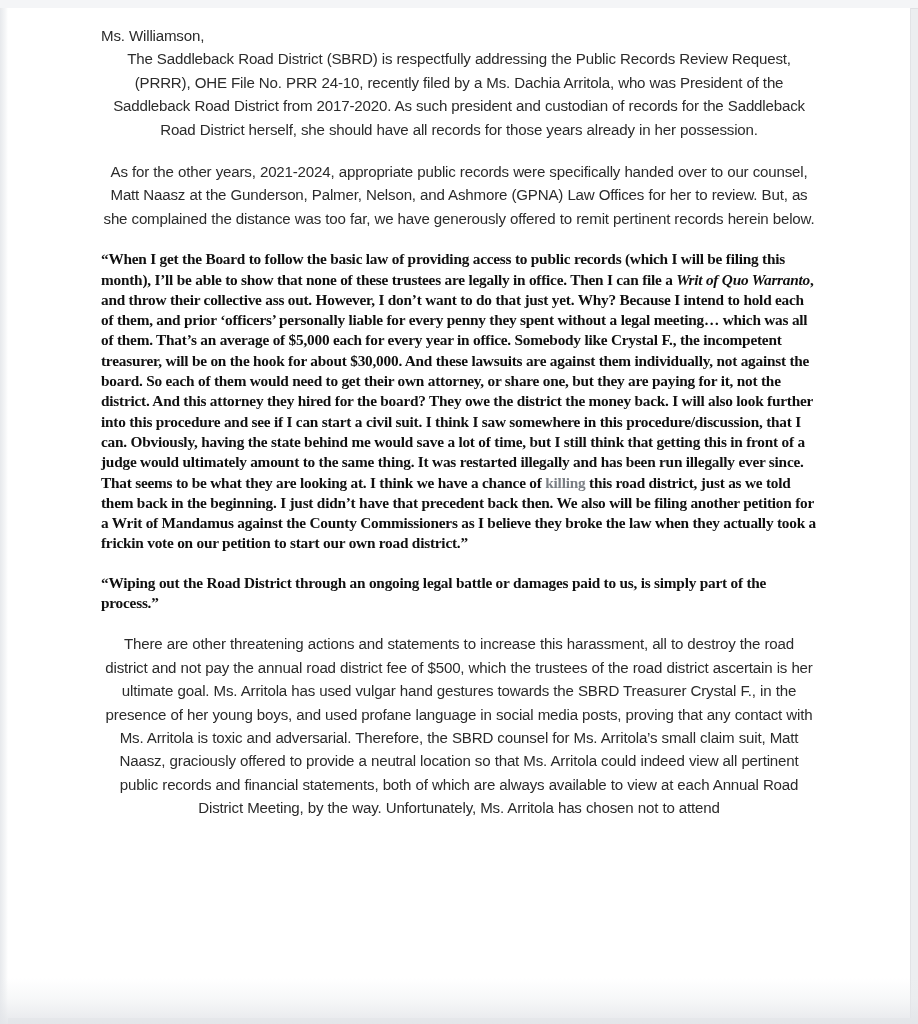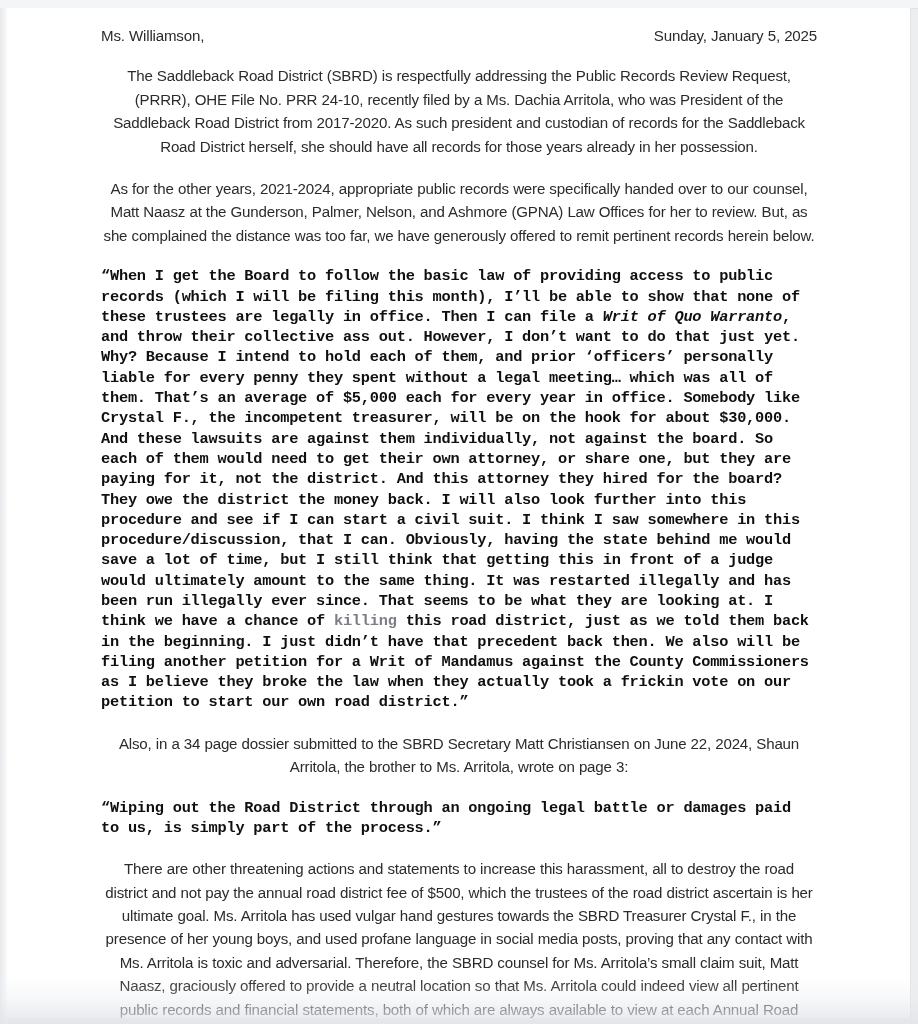--- a/index.html
+++ b/index.html
@@ -84,34 +84,34 @@
     color: #2b2b2b;
     letter-spacing: -0.18px;
     word-spacing: 0.2px;
   }
 
   
   #header-row {
     display: flex;
     justify-content: space-between;
     align-items: baseline;
-    margin-bottom: 17px;
+    flex-direction: column;
   }
   #header-row .salutation { white-space: nowrap; }
   #header-row .letter-date { white-space: nowrap; }
 
   p.para {
     margin: 0 0 19px 0;
     text-align: center;
   }
   p.para:last-child { margin-bottom: 0; }
 
   
   .quote-block {
-    font-family: Liberation Mono, monospace;
+    font-family: Liberation Serif, serif;
     font-weight: bold;
     font-size: 15.3px;
     line-height: 20.3px;
     color: #101010;
     letter-spacing: -0.22px;
     margin: 0 0 19px 0;
     text-align: left;
   }
   .quote-block .ital {
     font-style: italic;
@@ -130,31 +130,29 @@
 <div id="viewport">
 
   <div id="top-strip"></div>
 
   <div id="page-sheet">
 
     <div id="doc">
 
       <div id="header-row" class="serifish">
         <span class="salutation">Ms. Williamson,</span>
-        <span class="letter-date">Sunday, January 5, 2025</span>
       </div>
 
       <p class="para serifish">The Saddleback Road District (SBRD) is respectfully addressing the Public Records Review Request, (PRRR), OHE File No. PRR 24-10, recently filed by a Ms. Dachia Arritola, who was President of the Saddleback Road District from 2017-2020.  As such president and custodian of records for the Saddleback Road District herself, she should have all records for those years already in her possession.</p>
 
       <p class="para serifish">As for the other years, 2021-2024, appropriate public records were specifically handed over to our counsel, Matt Naasz at the Gunderson, Palmer, Nelson, and Ashmore (GPNA) Law Offices for her to review.  But, as she complained the distance was too far, we have generously offered to remit pertinent records herein below.</p>
 
 
       <div class="quote-block"><span>“When I get the Board to follow the basic law of providing access to public records (which I will be filing this month), I’ll be able to show that none of these trustees are legally in office.  Then I can file a </span><span class="ital">Writ of Quo Warranto</span><span>, and throw their collective ass out.  However, I don’t want to do that just yet.  Why? Because I intend to hold each of them, and prior ‘officers’ personally liable for every penny they spent without a legal meeting… which was all of them.  That’s an average of $5,000 each for every year in office.  Somebody like Crystal F., the incompetent treasurer, will be on the hook for about $30,000.  And these lawsuits are against them individually, not against the board. So each of them would need to get their own attorney, or share one, but they are paying for it, not the district.  And this attorney they hired for the board?  They owe the district the money back.  I will also look further into this procedure and see if I can start a civil suit.  I think I saw somewhere in this procedure/discussion, that I can.  Obviously, having the state behind me would save a lot of time, but I still think that getting this in front of a judge would ultimately amount to the same thing.  It was restarted illegally and has been run illegally ever since.  That seems to be what they are looking at.  I think we have a chance of </span><span class="faded">killing</span><span> this road district, just as we told them back in the beginning.  I just didn’t have that precedent back then.  We also will be filing another petition for a Writ of Mandamus against the County Commissioners as I believe they broke the law when they actually took a frickin vote on our petition to start our own road district.”</span></div>
 
-      <p class="para serifish">Also, in a 34 page dossier submitted to the SBRD Secretary Matt Christiansen on June 22, 2024, Shaun Arritola, the brother to Ms. Arritola, wrote on page 3:</p>
 
       <div class="quote-block quote-small">“Wiping out the Road District through an ongoing legal battle or damages paid to us, is simply part of the process.”</div>
 
       <p class="para serifish">There are other threatening actions and statements to increase this harassment, all to destroy the road district and not pay the annual road district fee of $500, which the trustees of the road district ascertain is her ultimate goal.  Ms. Arritola has used vulgar hand gestures towards the SBRD Treasurer Crystal F., in the presence of her young boys, and used profane language in social media posts, proving that any contact with Ms. Arritola is toxic and adversarial.  Therefore, the SBRD counsel for Ms. Arritola’s small claim suit, Matt Naasz, graciously offered to provide a neutral location so that Ms. Arritola could indeed view all pertinent public records and financial statements, both of which are always available to view at each Annual Road District Meeting, by the way.  Unfortunately, Ms. Arritola has chosen not to attend</p>
 
     </div>
   </div>
 
   <div id="left-gutter"></div>
   <div id="bottom-fade"></div>

